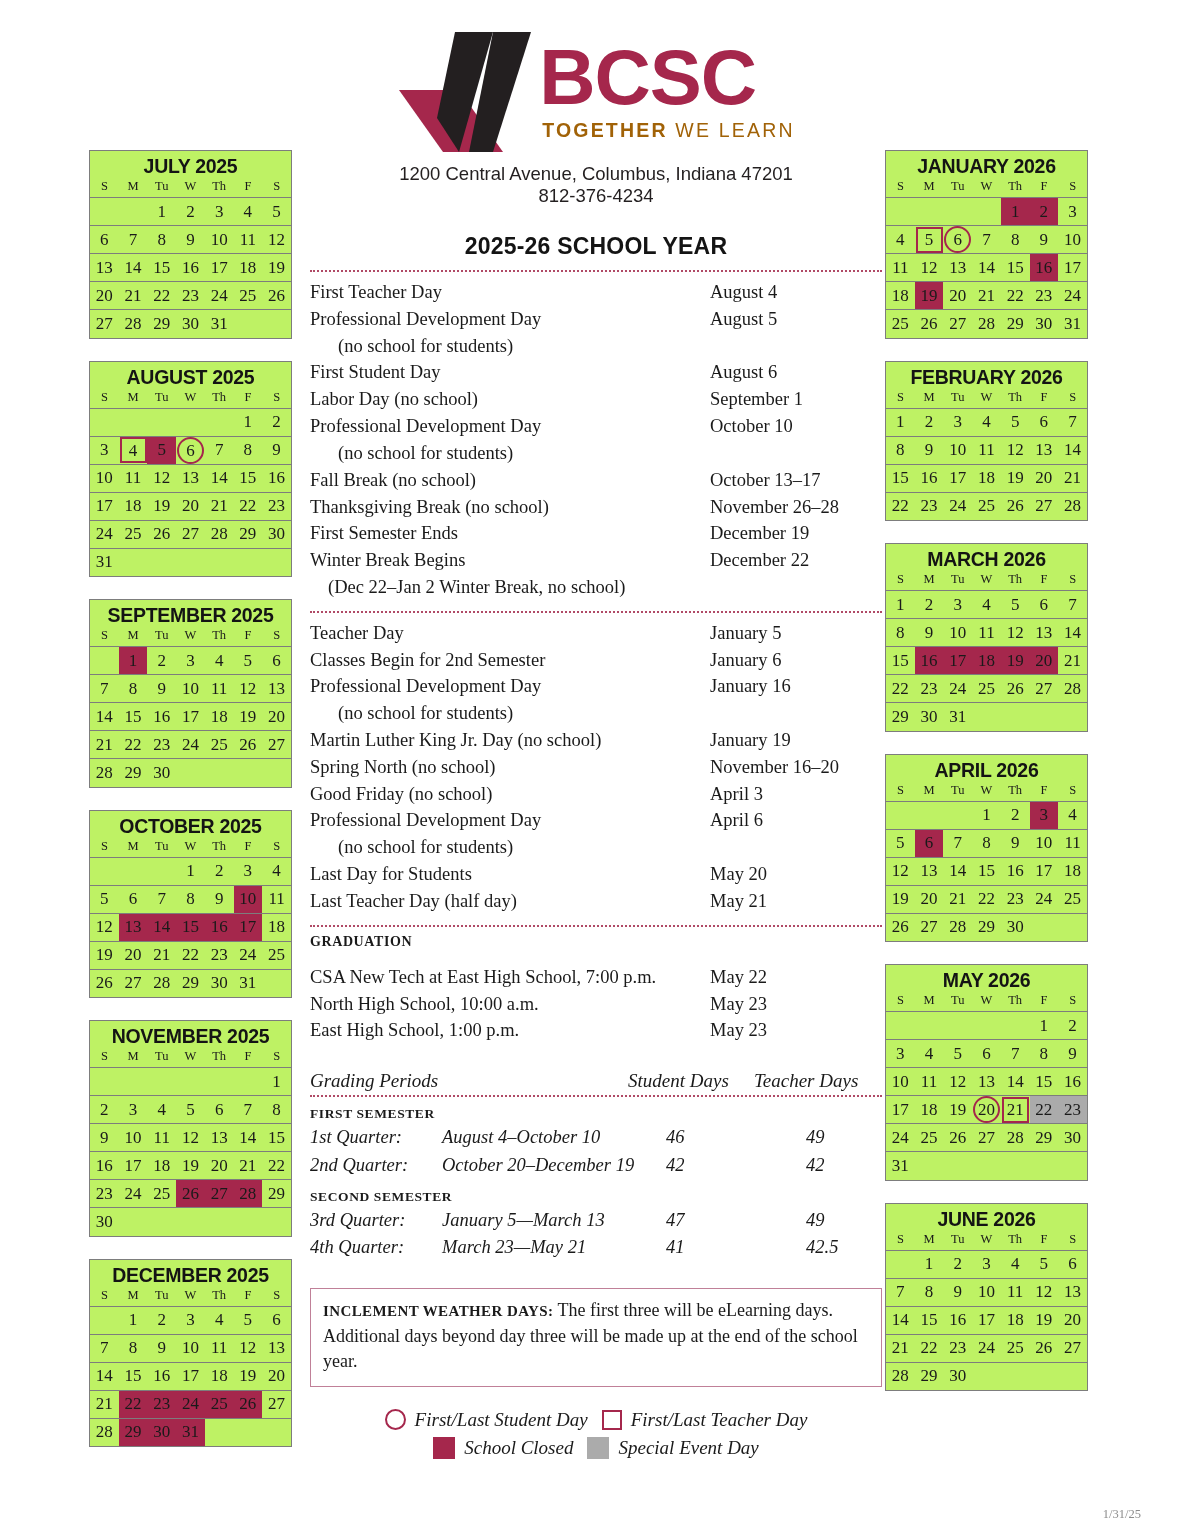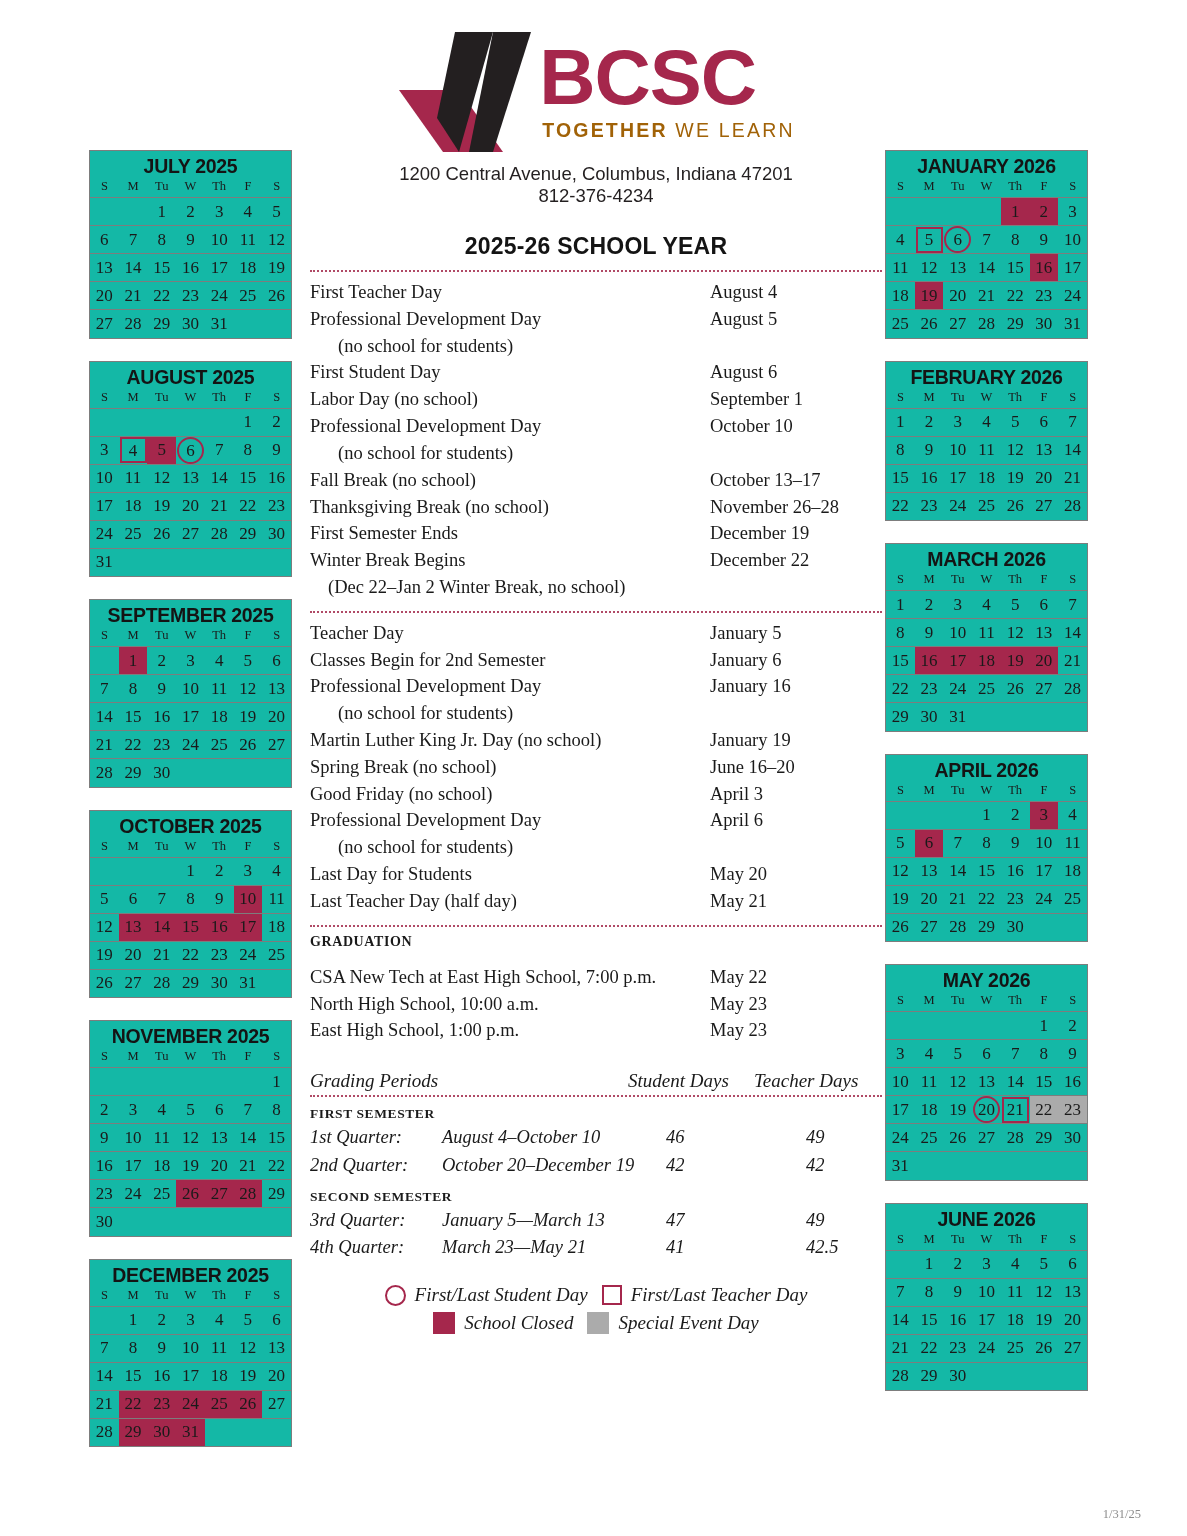--- a/index.html
+++ b/index.html
@@ -11,21 +11,21 @@
     overflow: hidden;
   }
   .page { position: relative; width: 1187px; height: 1536px; }
 
   
   .col-left  { position: absolute; left: 48px;  top: 150px; width: 244px; }
   .col-right { position: absolute; left: 844px; top: 150px; width: 244px; }
   .col-mid   { position: absolute; left: 310px; top: 28px;  width: 572px; }
 
   
-  .cal { border: 1.5px solid #7d7d7d; margin-bottom: 22px; background:#14b8a6;margin-left:41px; }
+  .cal { border: 1.5px solid #7d7d7d; margin-bottom: 22px; background:#bef264;margin-left:41px; }
   .cal-title {
     font-family: "Liberation Sans", sans-serif;
     font-weight: bold; font-size: 19.5px; letter-spacing: -0.3px;
     text-align: center; padding: 4px 0 1px 0; color:#141414;
     white-space: nowrap;
   }
   .cal table { border-collapse: collapse; width: 100%; table-layout: fixed; }
   .cal th {
     font-family: "Liberation Serif", serif;
     font-weight: normal; font-size: 12.5px; color:#1a1a1a;
@@ -1023,22 +1023,22 @@
         </div>
         <div class="ev sub">
           <div class="name">(no school for students)</div>
           <div class="date"></div>
         </div>
         <div class="ev">
           <div class="name">Martin Luther King Jr. Day (no school)</div>
           <div class="date">January 19</div>
         </div>
         <div class="ev">
-          <div class="name">Spring Break (no school)</div>
-          <div class="date">June 16–20</div>
+          <div class="name">Spring North (no school)</div>
+          <div class="date">November 16–20</div>
         </div>
         <div class="ev">
           <div class="name">Good Friday (no school)</div>
           <div class="date">April 3</div>
         </div>
         <div class="ev">
           <div class="name">Professional Development Day</div>
           <div class="date">April 6</div>
         </div>
         <div class="ev sub">
@@ -1101,20 +1101,23 @@
           <div class="td">49</div>
         </div>
         <div class="gp-row">
           <div class="q">4th Quarter:</div>
           <div class="span">March 23—May 21</div>
           <div class="sd">41</div>
           <div class="td">42.5</div>
         </div>
       </div>
 
+    <div class="weather-box">
+      <span class="lbl">INCLEMENT WEATHER DAYS:</span><span> The first three will be eLearning days. Additional days beyond day three will be made up at the end of the school year.</span>
+    </div>
 
     <div class="legend">
       <div class="legend-row" id="legend-row-2">
           <div class="legend-item">
             <span class="sw-circle"></span>
             <span>First/Last Student Day</span>
           </div>
           <div class="legend-item">
             <span class="sw-square"></span>
             <span>First/Last Teacher Day</span>

